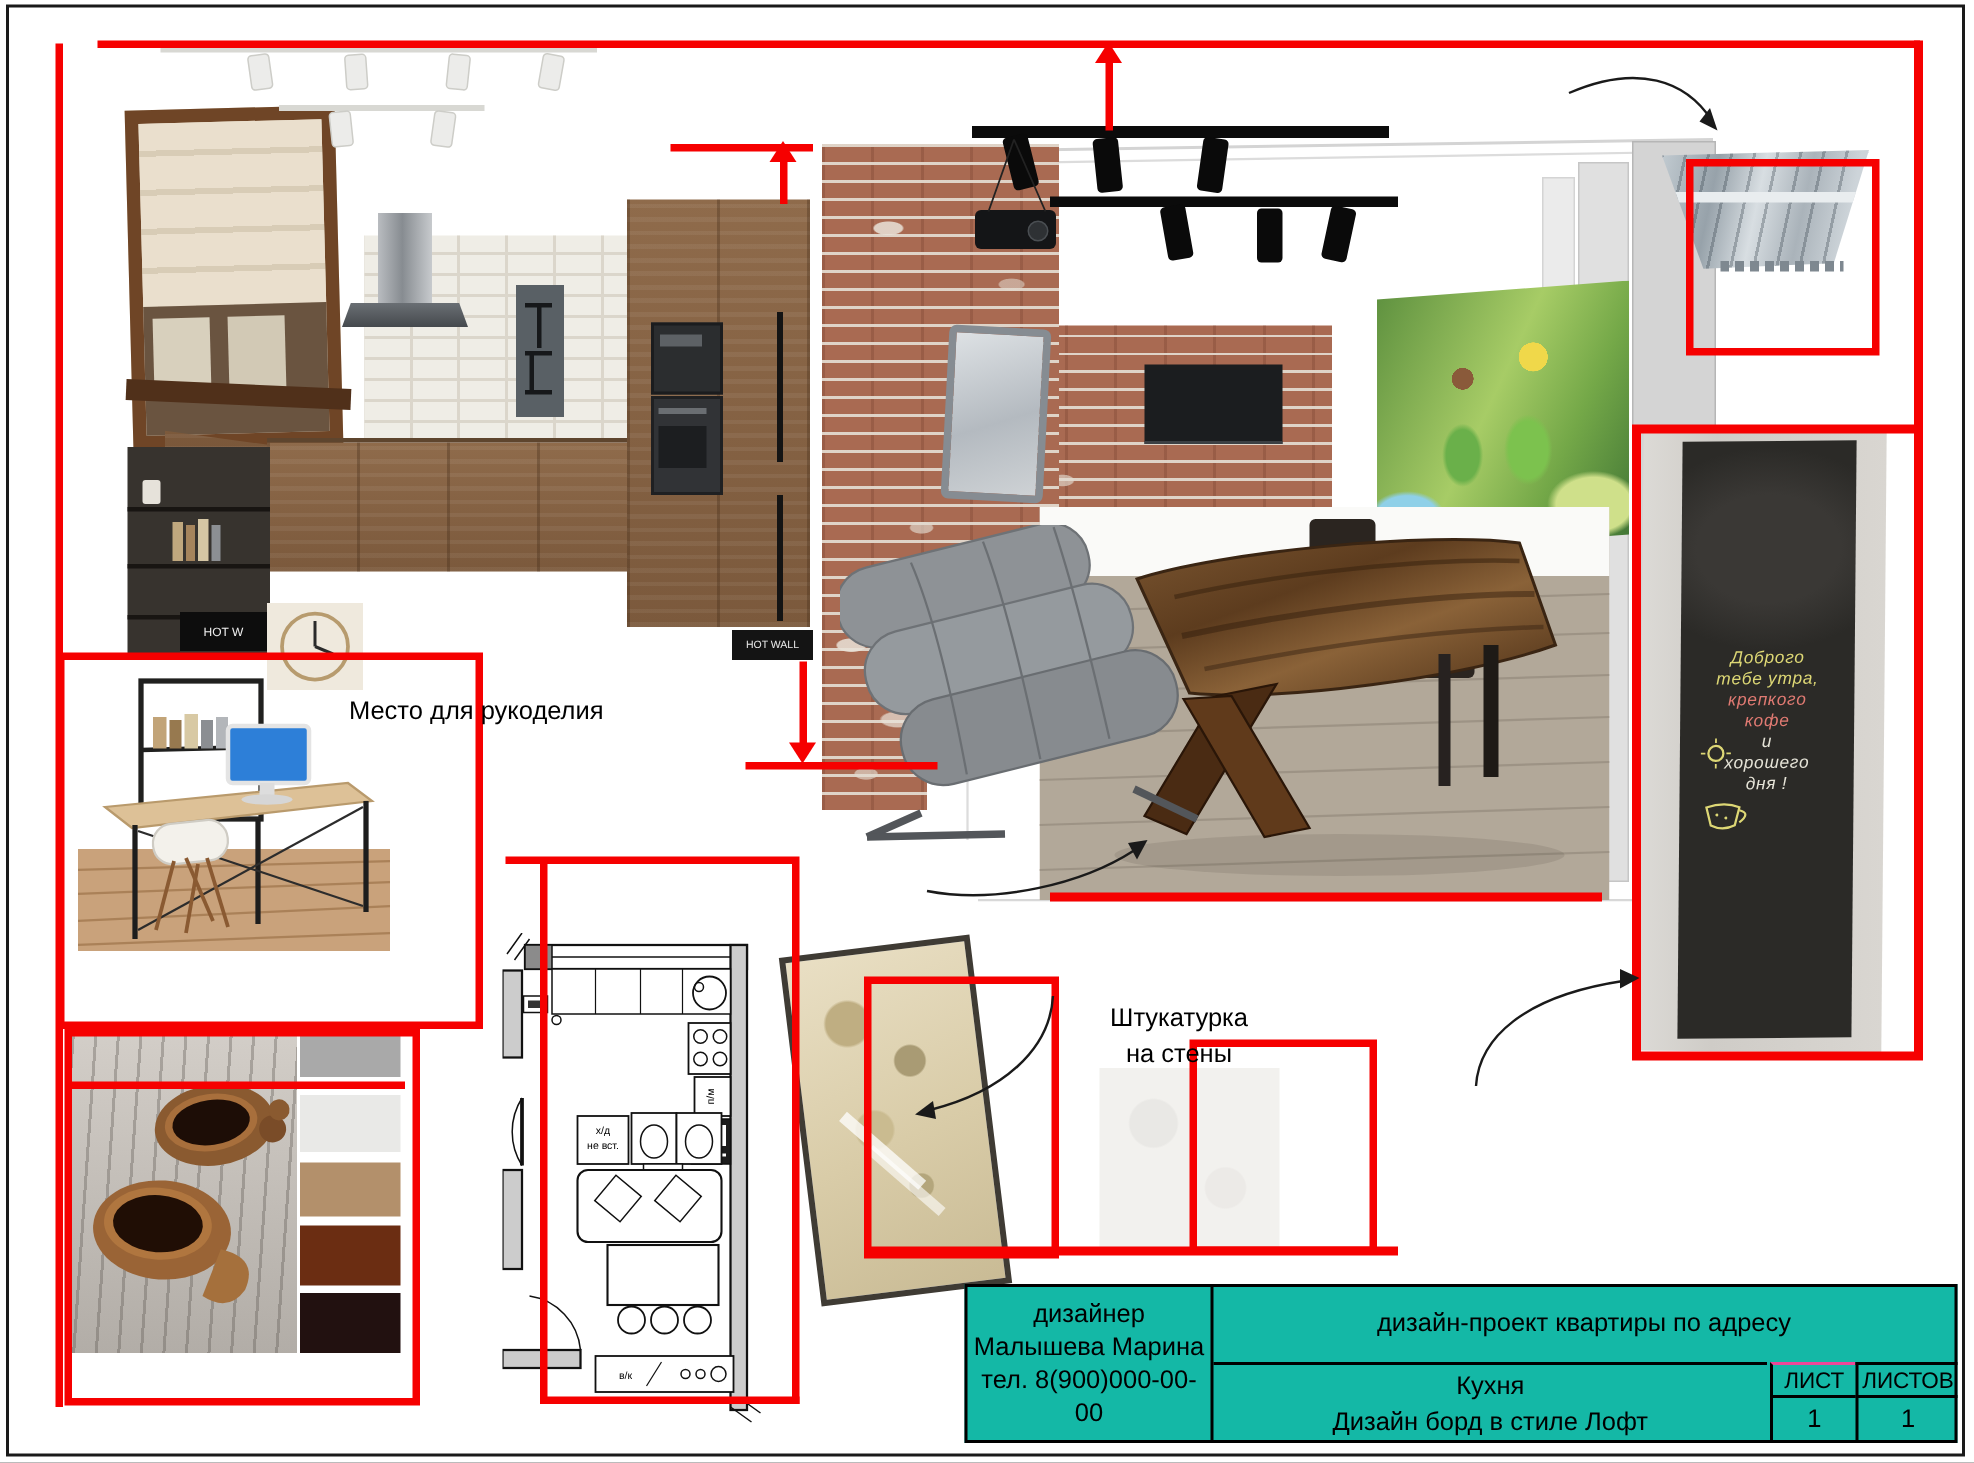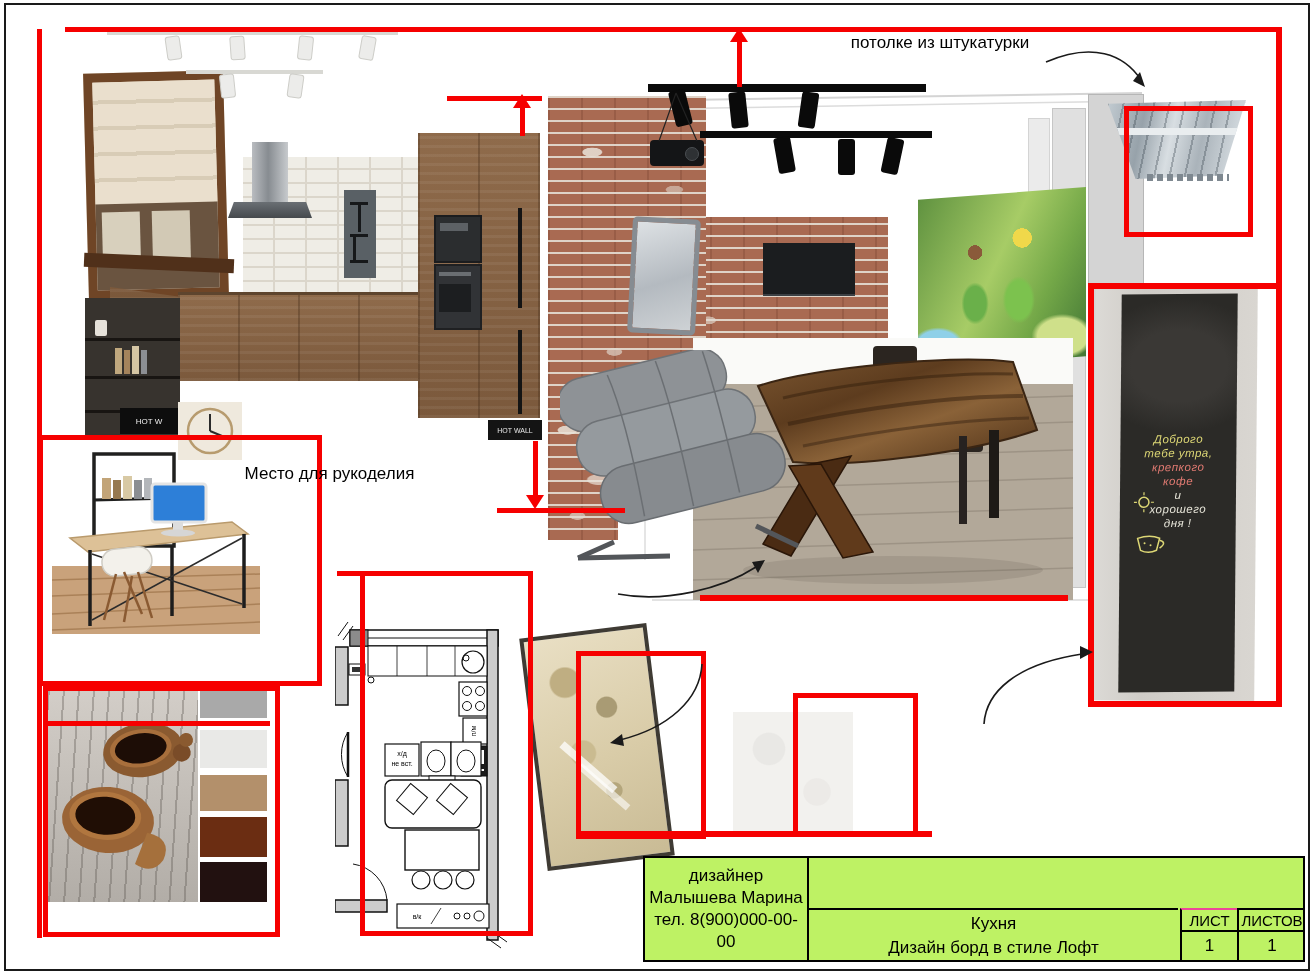--- a/index.html
+++ b/index.html
@@ -439,32 +439,38 @@
       <path d="M702,664 C700,700 668,728 620,740" stroke="#1a1a1a" stroke-width="1.6" fill="none"></path>
       <polygon points="610,743 622,734 624,746" fill="#1a1a1a"></polygon>
     </g>
     <g>
       <path d="M984,724 C986,692 1016,664 1082,654" stroke="#1a1a1a" stroke-width="1.6" fill="none"></path>
       <polygon points="1093,652 1080,646 1080,659" fill="#1a1a1a"></polygon>
     </g>
   </svg>
 
   <div class="abs note" style="left:790px;top:31px;width:300px;z-index:7;">
-    <div>потолке из штукатурки</div>
-  </div>
-  <div class="abs note" style="left:230px;top:462px;width:175px;z-index:7;margin-left:12px;">
+  </div>
+  <div class="abs note" style="left:230px;top:462px;width:175px;z-index:7;">
     <div>Место для рукоделия</div>
   </div>
-
-  <div class="abs" style="left:643px;top:856px;width:662px;height:106px;border:2px solid #000;background:#bef264;z-index:8;box-sizing:border-box;">
+  <div class="abs note" style="left:716px;top:667px;width:140px;z-index:7;">
+    <div>Штукатурка</div>
+    <div>на стены</div>
+  </div>
+
+  <div class="abs" style="left:643px;top:856px;width:662px;height:106px;border:2px solid #000;background:#14b8a6;z-index:8;box-sizing:border-box;">
     <div class="tb-cell" style="left:0;top:0;width:162px;height:102px;border-right:2px solid #000;flex-direction:column;line-height:22px;">
       <div>дизайнер</div>
       <div>Малышева Марина</div>
       <div>тел. 8(900)000-00-00</div>
     </div>
+    <div class="tb-cell" style="left:164px;top:0;width:494px;height:48px;">
+      <div>дизайн-проект квартиры по адресу</div>
+    </div>
     <div class="tb-cell" style="left:164px;top:50px;width:369px;height:52px;border-top:2px solid #000;flex-direction:column;line-height:24px;">
       <div>Кухня</div>
       <div>Дизайн борд в стиле Лофт</div>
     </div>
     <div class="tb-cell" style="left:535px;top:50px;width:55px;height:20px;border-top:2px solid #ec4899;border-left:2px solid #000;border-bottom:2px solid #000;font-size:15px;">
       <div>ЛИСТ</div>
     </div>
     <div class="tb-cell" style="left:592px;top:50px;width:66px;height:20px;border-top:2px solid #000;border-left:2px solid #000;border-bottom:2px solid #000;font-size:15px;">
       <div>ЛИСТОВ</div>
     </div>

